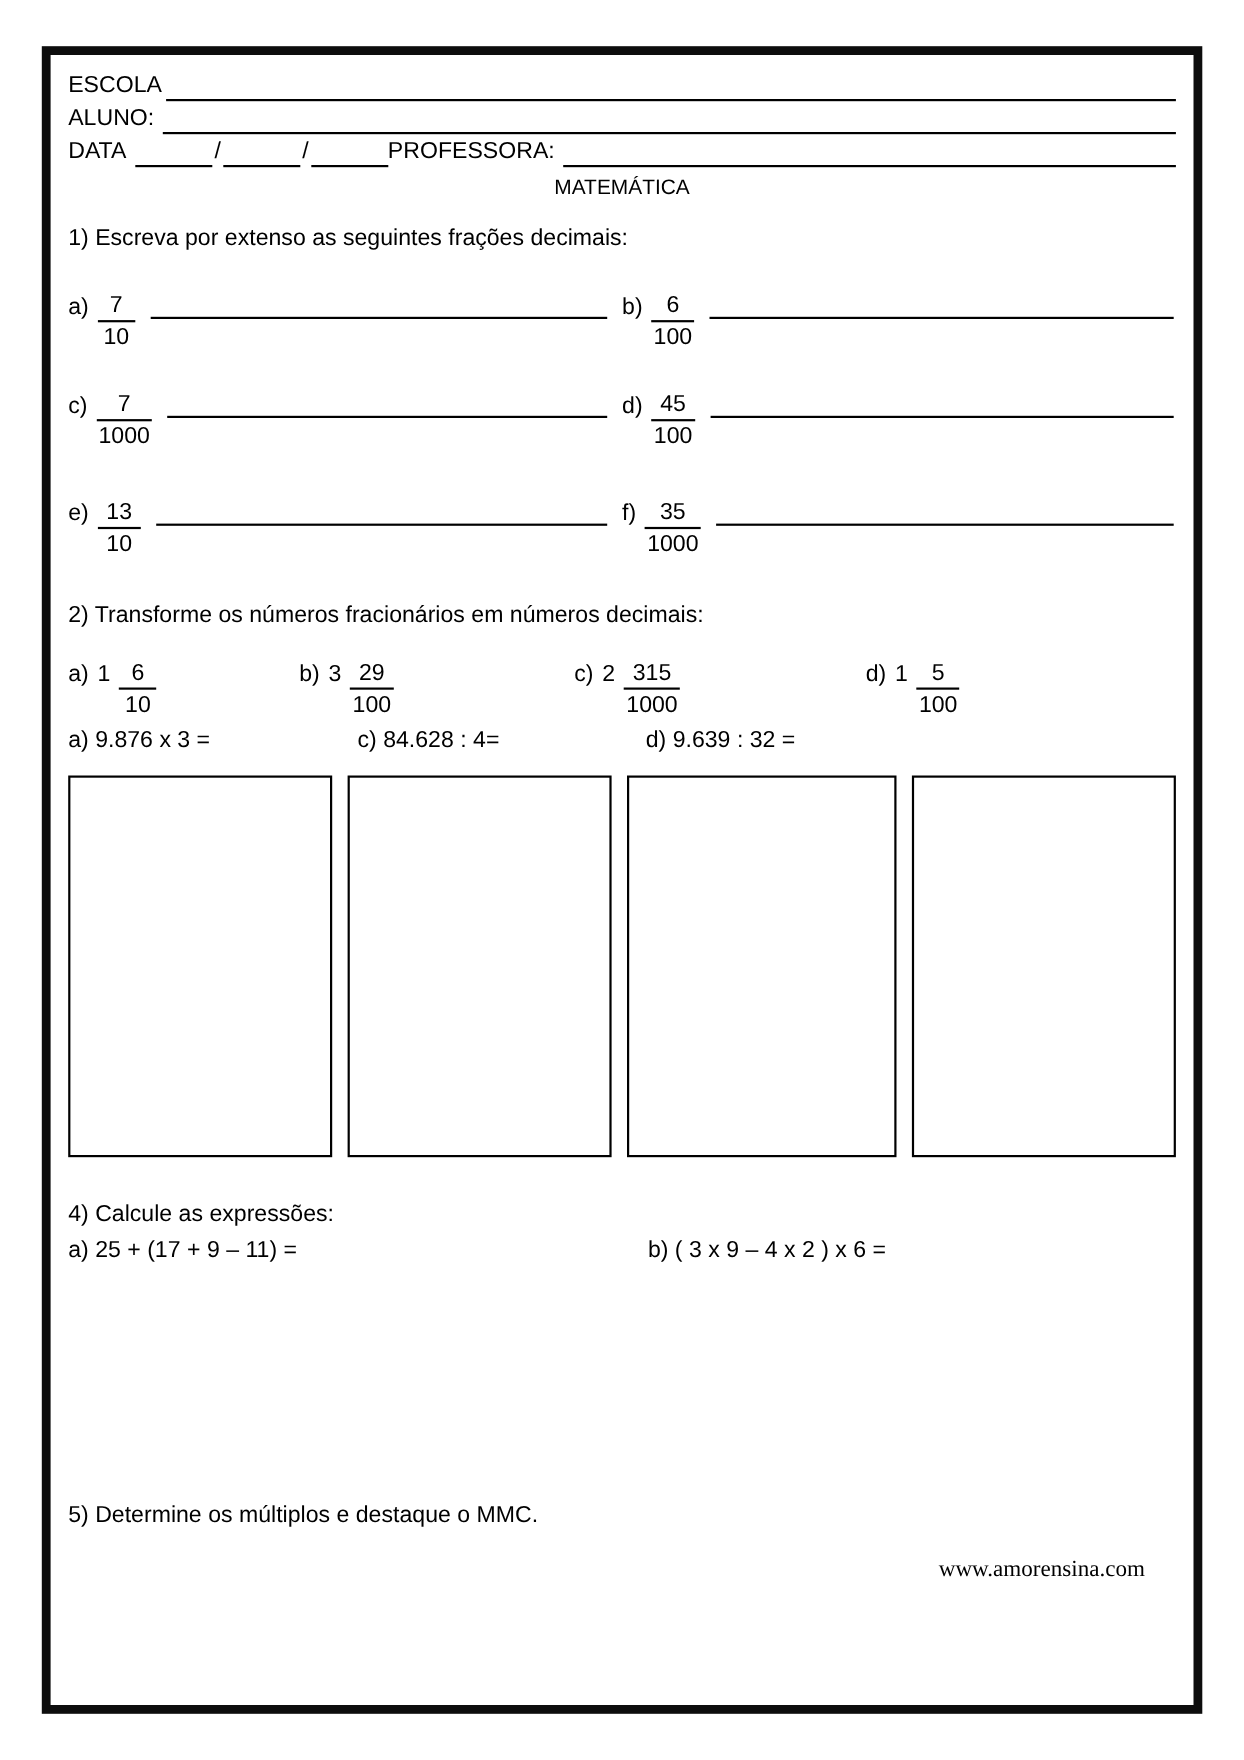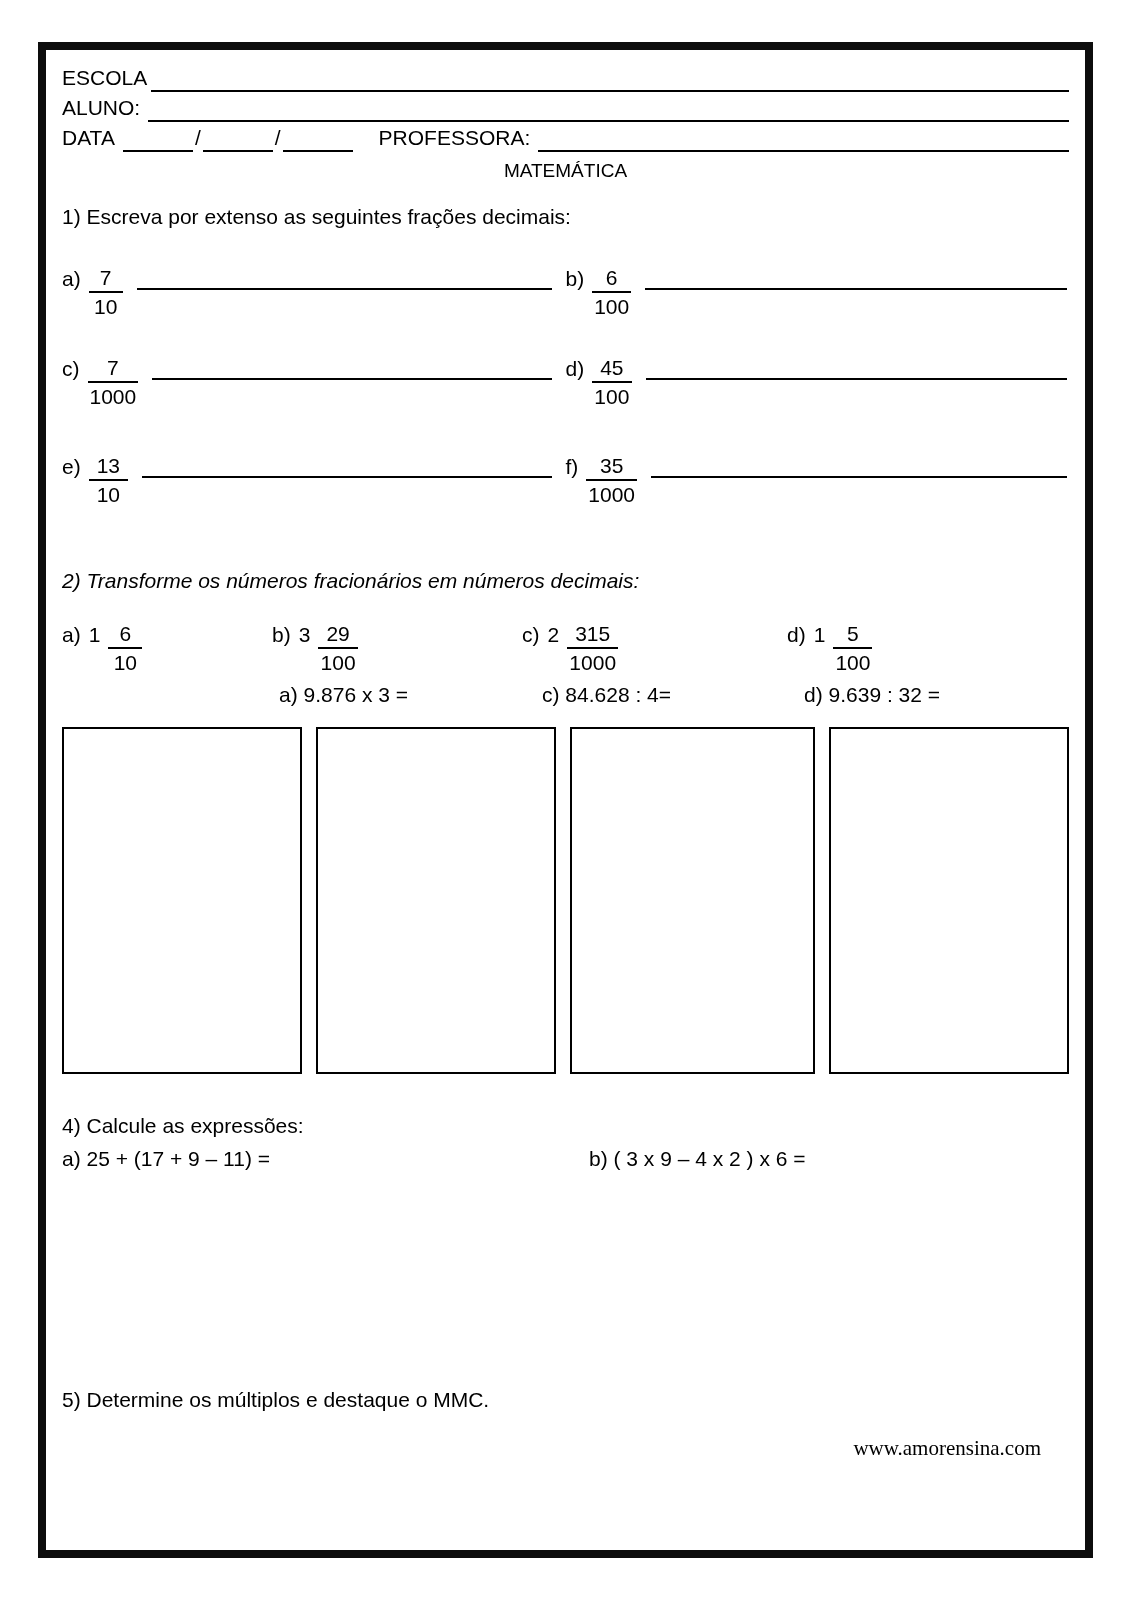--- a/index.html
+++ b/index.html
@@ -18,21 +18,21 @@
   }
   
   .hline { display:flex; align-items:flex-end; height:30px; line-height:28px;text-align:right; }
   .hline .lbl { white-space:nowrap; }
   .blank {
     flex:1; border-bottom:2px solid #000; height:26px;
     margin-left:8px;
   }
   .blank.fixed { flex:none; }
   .slash { margin:0 2px; line-height:28px; }
-  .prof-lbl { margin-left:26px; }
+  .prof-lbl { }
   .page-title { text-align:center; font-size:19px; margin-top:4px; height:30px; line-height:30px; }
 
   
   .q-heading { margin-top:17px; line-height:28px; }
 
   
   .frac { display:inline-block; text-align:center; vertical-align:top; margin-left:8px; }
   .frac .num { display:block; border-bottom:2px solid #000; padding:0 8px; line-height:26px; min-width:34px; }
   .frac .den { display:block; line-height:28px; padding:0 2px; }
 
@@ -46,21 +46,21 @@
   
   .q2-row { display:flex; margin-top:26px; }
   .q2-item { display:flex; align-items:flex-start; }
   .q2-item .lbl, .q2-item .whole { line-height:27px; }
   .q2-item .whole { margin-left:8px; }
   .q2-item:nth-child(1) { width:210px; }
   .q2-item:nth-child(2) { width:250px; }
   .q2-item:nth-child(3) { width:265px; }
 
   
-  .ops-row { display:flex; margin-top:4px; line-height:28px;justify-content:flex-end; }
+  .ops-row { display:flex; margin-top:4px; line-height:28px; }
   .ops-row span { display:block; }
   .ops-row span:nth-child(1) { width:263px; }
   .ops-row span:nth-child(2) { width:262px; }
   .ops-row span:nth-child(3) { width:265px; }
   .boxes-row { display:flex; justify-content:space-between; margin-top:18px; }
   .workbox {
     width:240px; height:347px;
     border:2px solid #000; background:#fff;
   }
   .workbox:nth-child(3) { width:245px; }
@@ -155,21 +155,21 @@
     <div class="q1-item">
       <span class="lbl">f)</span>
       <span class="frac">
         <span class="num">35</span>
         <span class="den">1000</span>
       </span>
       <span class="blank"></span>
     </div>
   </div>
 
-  <div class="q-heading" style="margin-top:58px;font-style:italic;">2) Transforme os números fracionários em números decimais:</div>
+  <div class="q-heading" style="margin-top:36px;">2) Transforme os números fracionários em números decimais:</div>
 
   <div class="q2-row">
     <div class="q2-item">
       <span class="lbl">a)</span>
       <span class="whole">1</span>
       <span class="frac">
         <span class="num">6</span>
         <span class="den">10</span>
       </span>
     </div>

